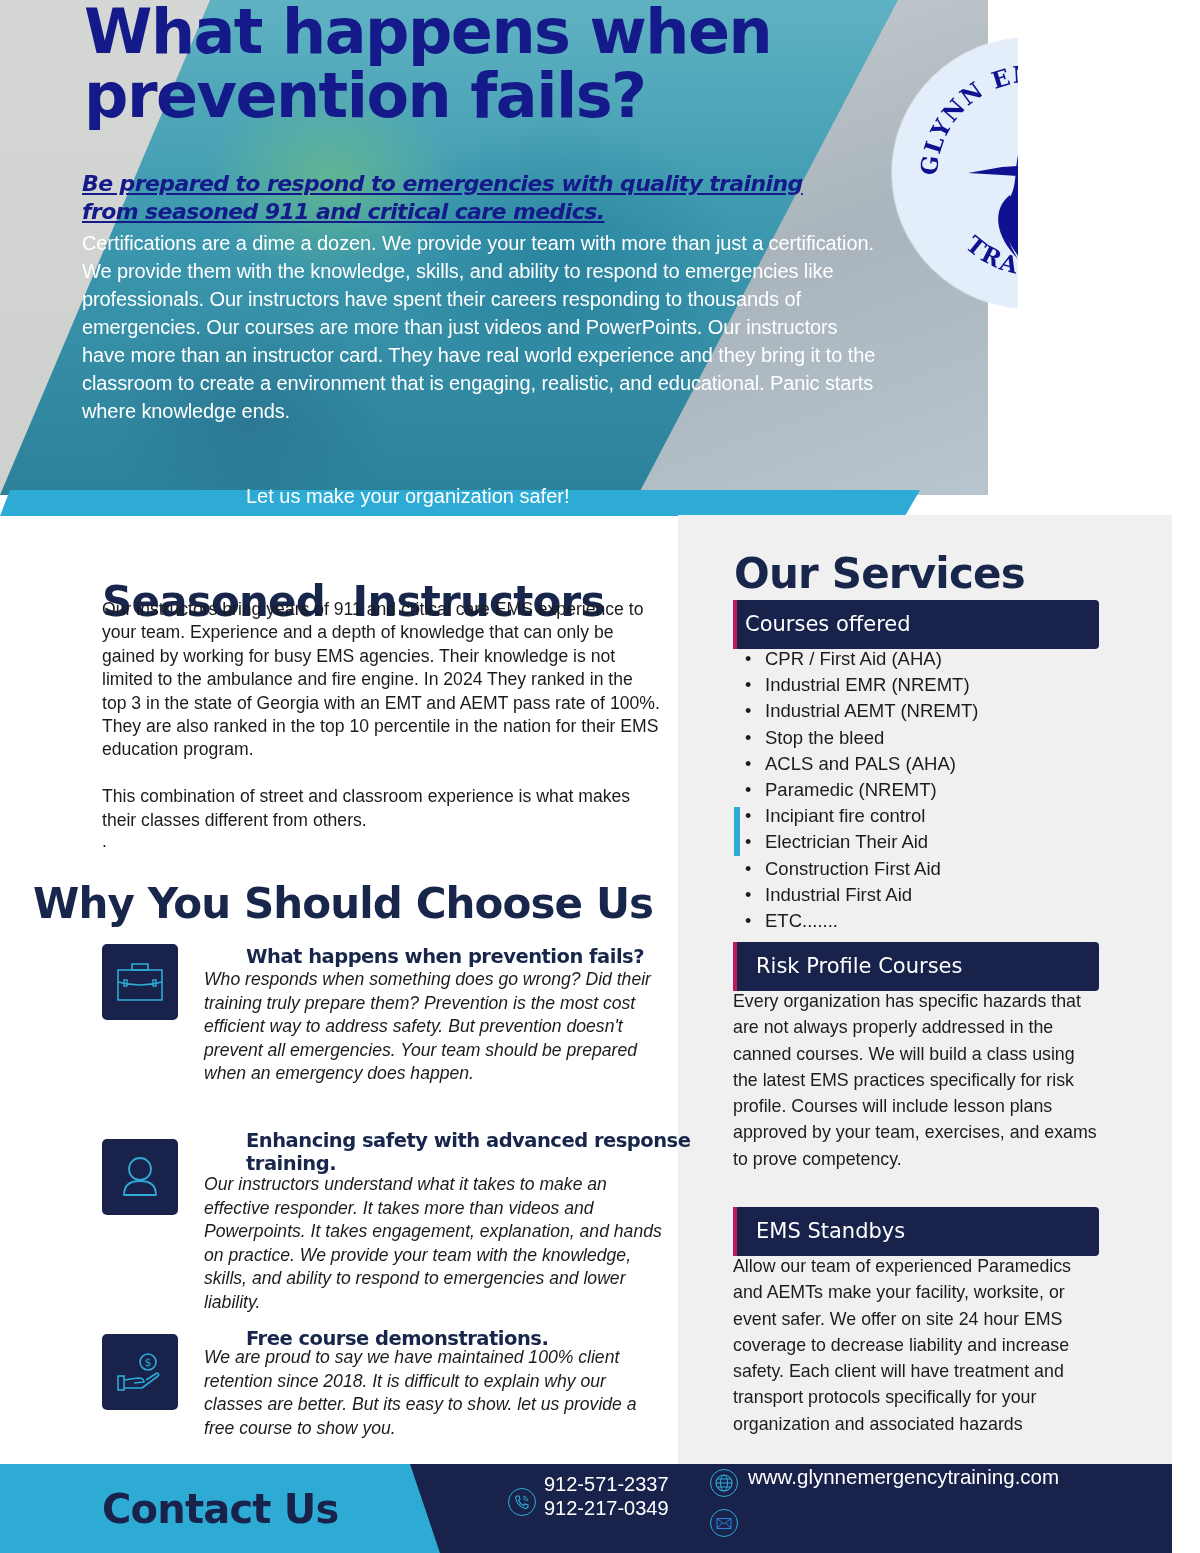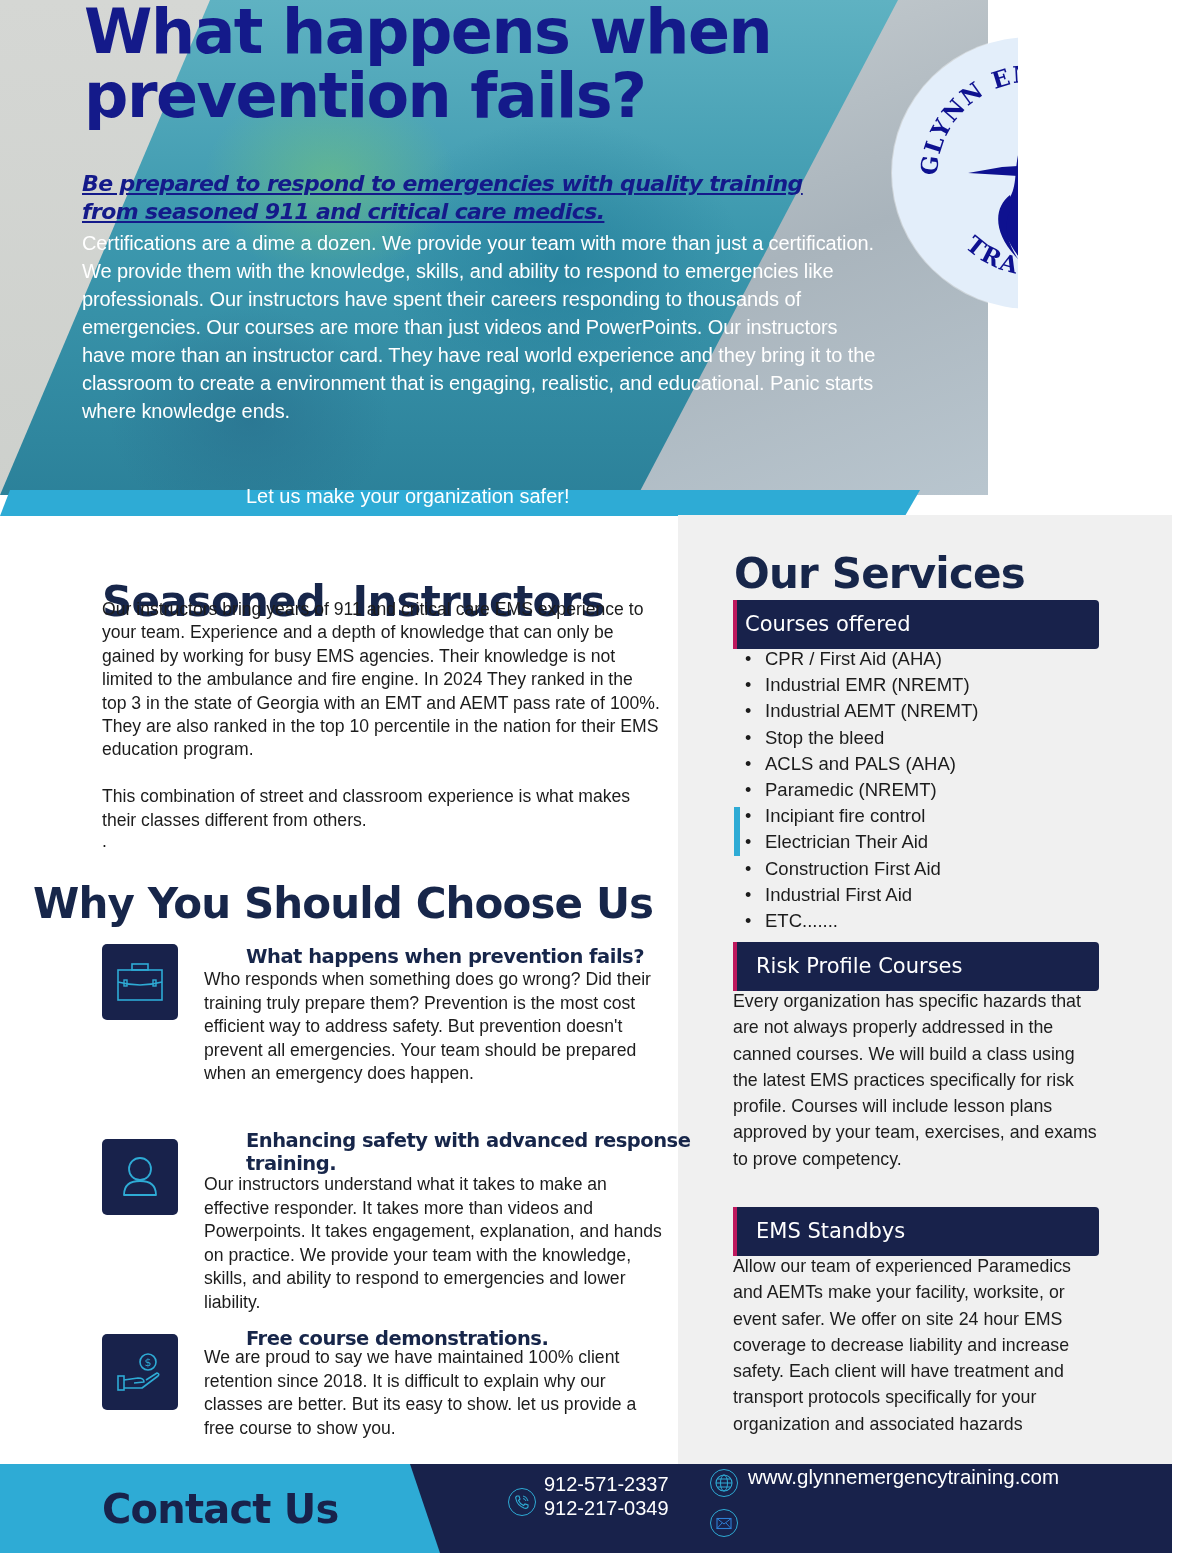--- a/index.html
+++ b/index.html
@@ -67,21 +67,21 @@
   
   .instructors-title { left: 102px; top: 548px; font-size: 42px; line-height: 52px; }
   .instructors-text { position: absolute; left: 102px; top: 598px; width: 560px; font-size: 17.6px; line-height: 23.4px; color: #1c1c1c; }
   .instructors-text p + p { margin-top: 23.4px; }
 
   .why-title { left: 33px; top: 878px; font-size: 42px; line-height: 52px; letter-spacing: -0.9px; }
 
   .feature-icon { position: absolute; left: 102px; width: 76px; height: 76px; background: #18224b; border-radius: 5px; }
   .feature-icon svg { position: absolute; left: 0; top: 0; }
   .feature-title { position: absolute; left: 204px; width: 460px; font-family: "DejaVu Sans", sans-serif; font-weight: bold; font-size: 19.5px; line-height: 23px; color: #17264a; letter-spacing: -0.5px; margin-left: 42px; }
-  .feature-text { position: absolute; left: 204px; width: 460px; font-size: 17.6px; line-height: 23.5px; color: #1c1c1c; }
+  .feature-text { position: absolute; left: 204px; width: 460px; font-size: 17.6px; line-height: 23.5px; color: #1c1c1c; font-style: italic; }
 
   
   .footer { position: absolute; left: 0; top: 1464px; width: 1200px; height: 89px; overflow: hidden; }
   .footer-light { position: absolute; left: 0; top: 0; width: 1200px; height: 89px; background: #2eabd5; }
   .footer-dark { position: absolute; left: 0; top: 0; width: 1172px; height: 89px; background: #18224b;
     clip-path: polygon(410px 0, 1172px 0, 1172px 89px, 440px 89px); }
   .footer-white { position: absolute; right: 0; top: 0; width: 28px; height: 89px; background: #ffffff; }
   .contact-title { position: absolute; left: 102px; top: 20px; font-family: "DejaVu Sans", sans-serif; font-weight: bold;
     font-size: 40px; line-height: 50px; color: #18224b; letter-spacing: -0.8px; }
   .phone-icon { position: absolute; left: 508px; top: 24px; width: 28px; height: 28px; border: 1.5px solid #2eabd5; border-radius: 50%; }

